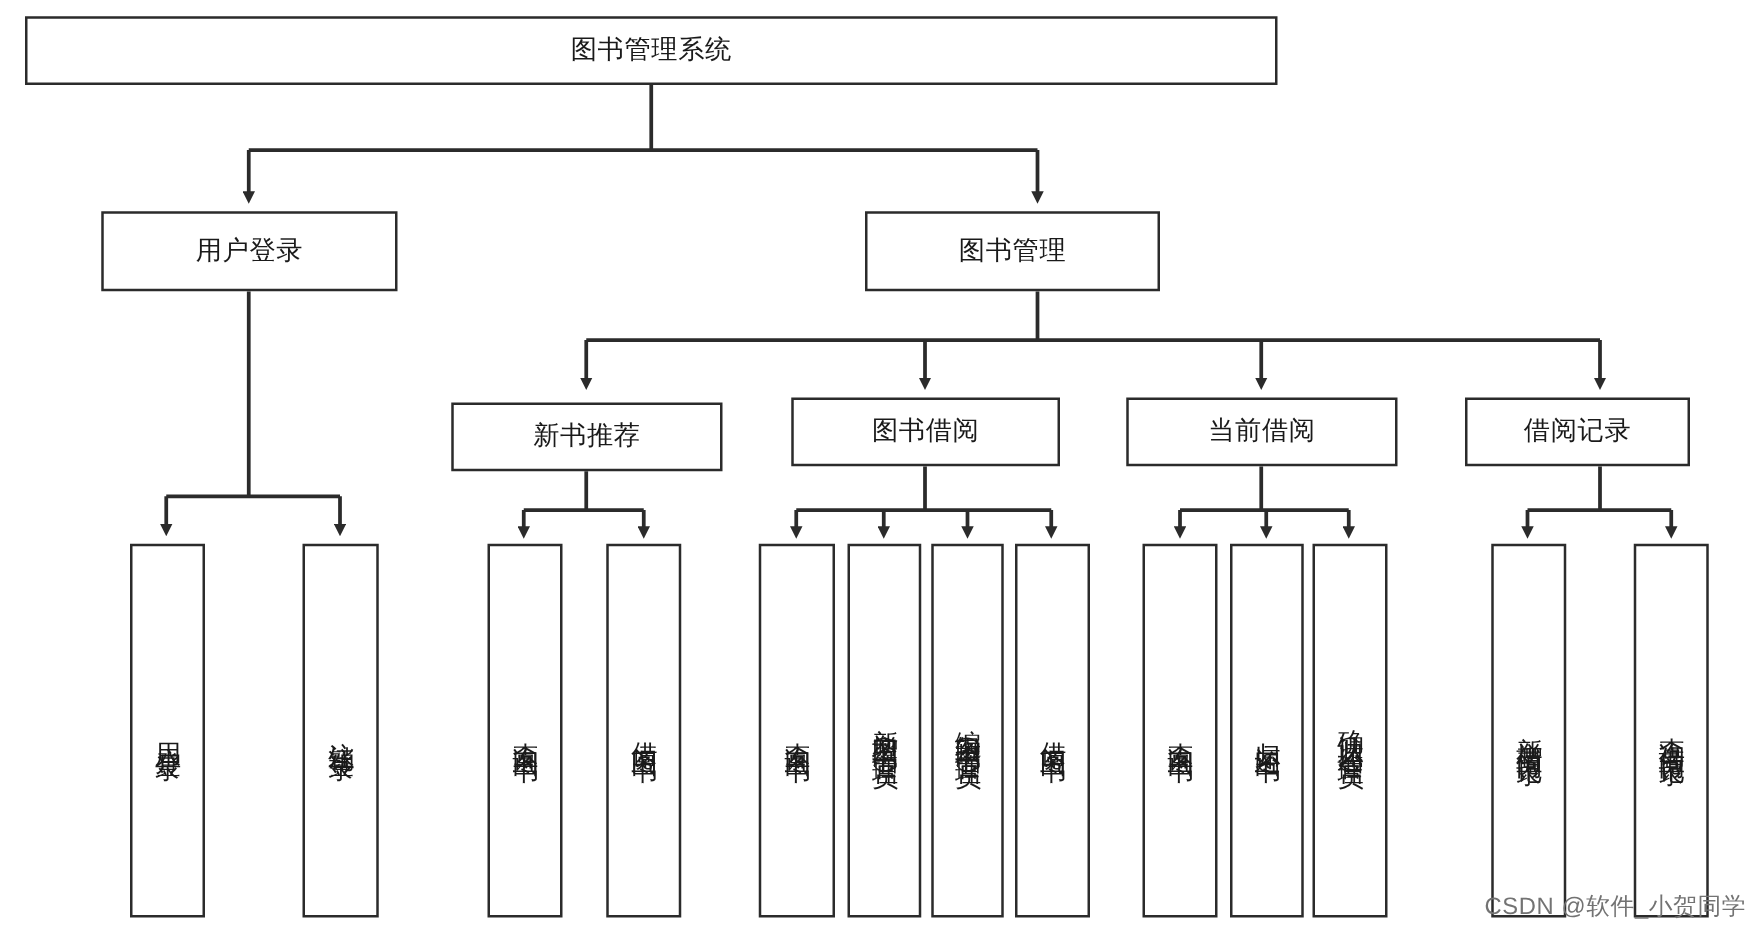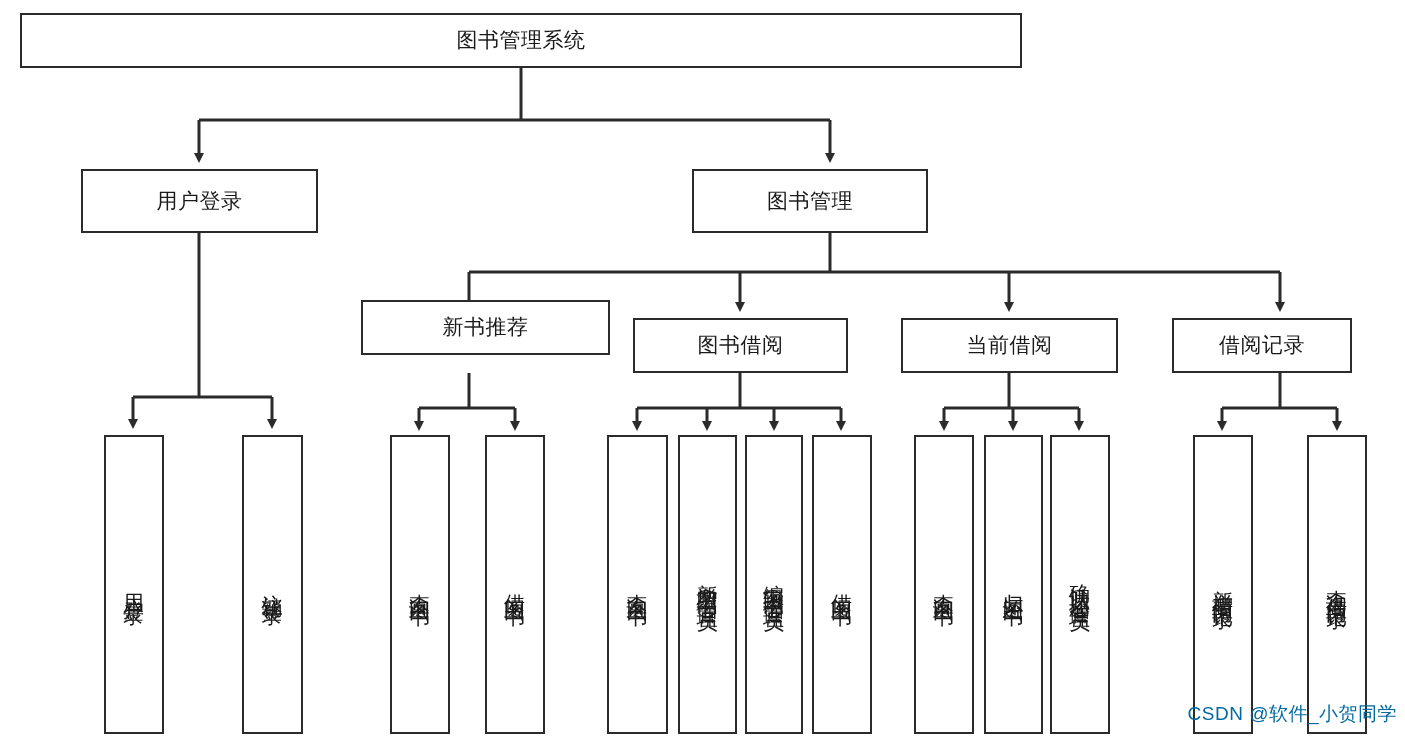--- a/index.html
+++ b/index.html
@@ -56,23 +56,23 @@
     writing-mode: vertical-rl;
     text-orientation: upright;
     font-size: 21px;
     letter-spacing: 4px;
     text-align: center;
     line-height: 1.0;
   }
   #watermark {
     position: absolute;
     right: 8px;
-    bottom: 20px;
+    bottom: 9px;
     font-size: 19px;
-    color: #0369a1;
+    color: #737373;
     white-space: nowrap;
     letter-spacing: 0.5px;
     pointer-events: none;
   }
 </style>
 </head>
 <body>
 
 <div id="diagram-root">
 
@@ -133,21 +133,21 @@
     <span class="node-label">图书管理系统</span>
   </div>
 
   <div class="node horiz" style="left:81px; top:169px; width:237px; height:64px;">
     <span class="node-label">用户登录</span>
   </div>
   <div class="node horiz" style="left:692px; top:169px; width:236px; height:64px;">
     <span class="node-label">图书管理</span>
   </div>
 
-  <div class="node horiz" style="left:361px; top:300px; width:249px; height:55px;">
+  <div class="node horiz" style="left:361px; top:322px; width:217px; height:55px;">
     <span class="node-label">新书推荐</span>
   </div>
   <div class="node horiz" style="left:633px; top:318px; width:215px; height:55px;">
     <span class="node-label">图书借阅</span>
   </div>
   <div class="node horiz" style="left:901px; top:318px; width:217px; height:55px;">
     <span class="node-label">当前借阅</span>
   </div>
   <div class="node horiz" style="left:1172px; top:318px; width:180px; height:55px;">
     <span class="node-label">借阅记录</span>

